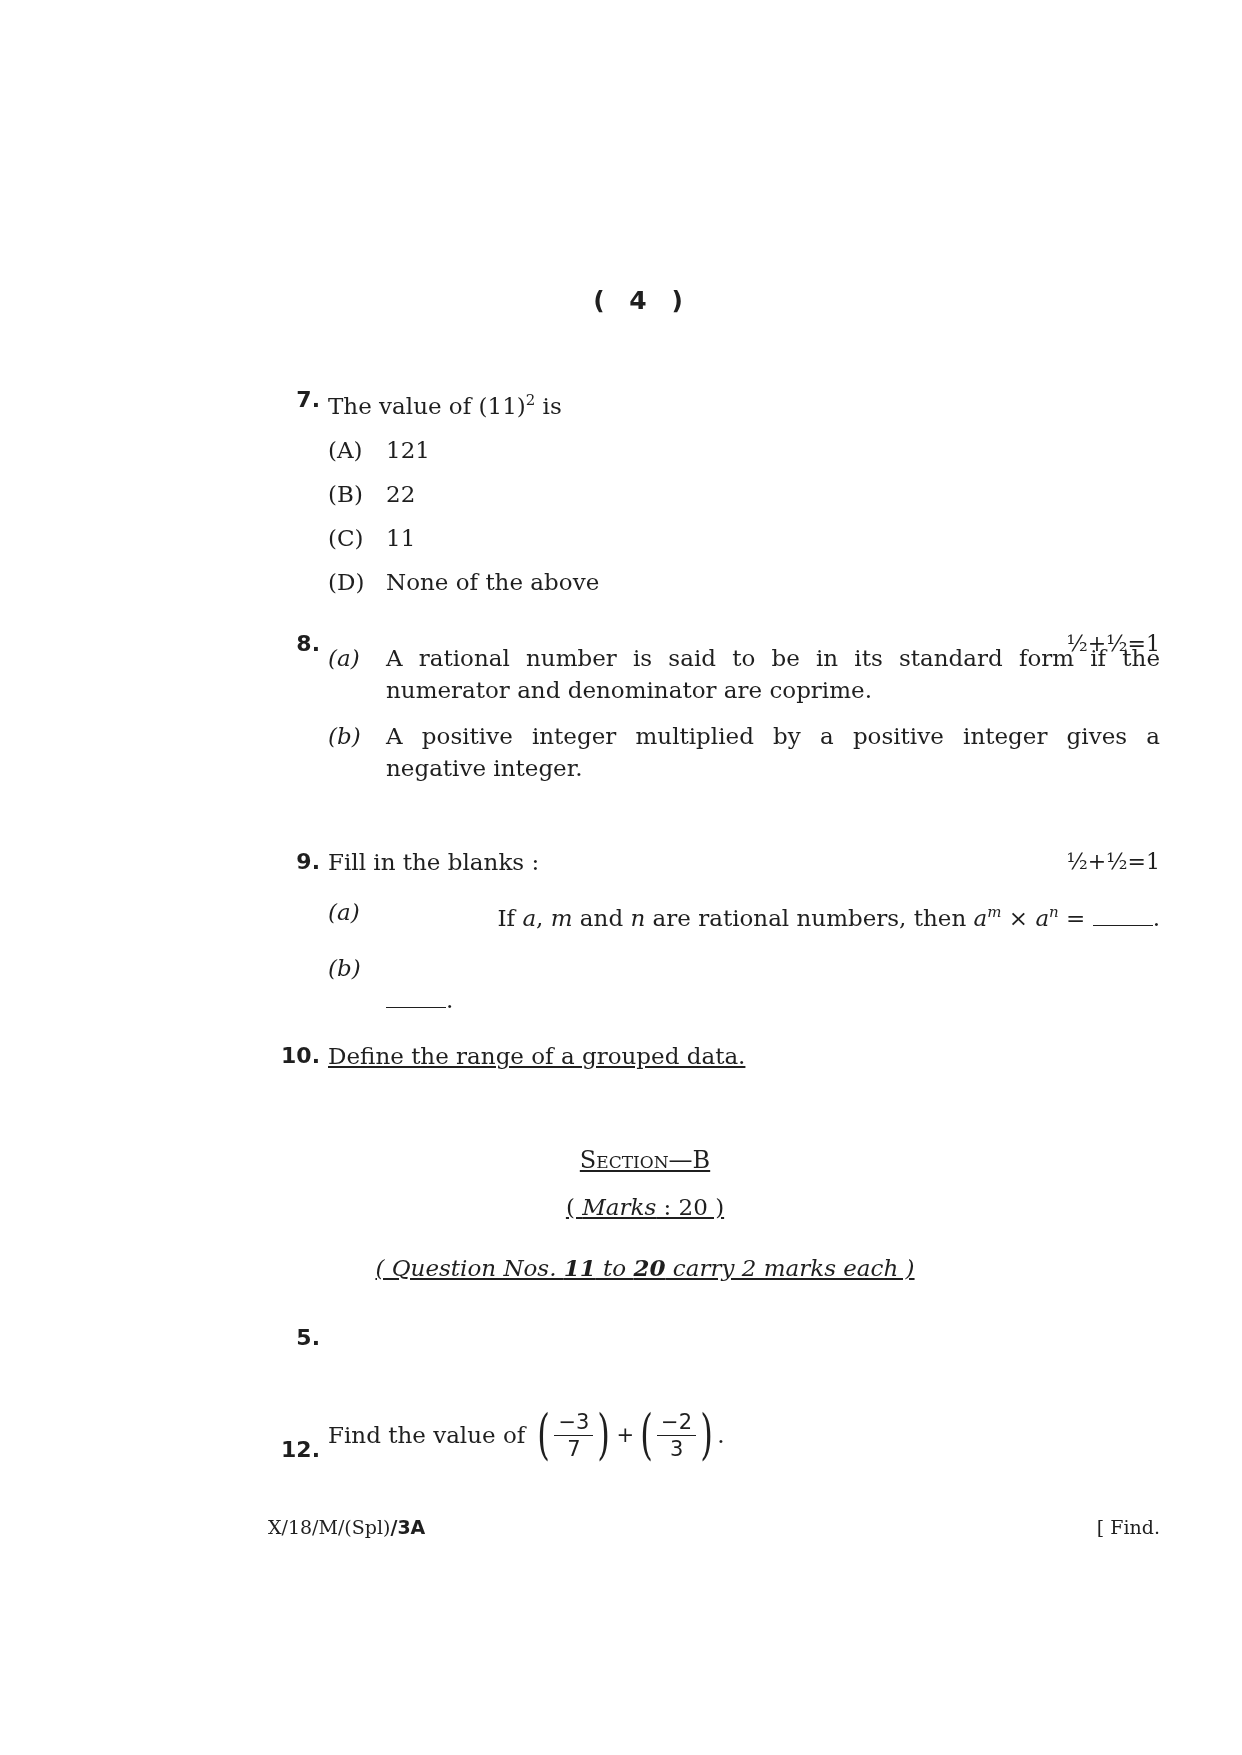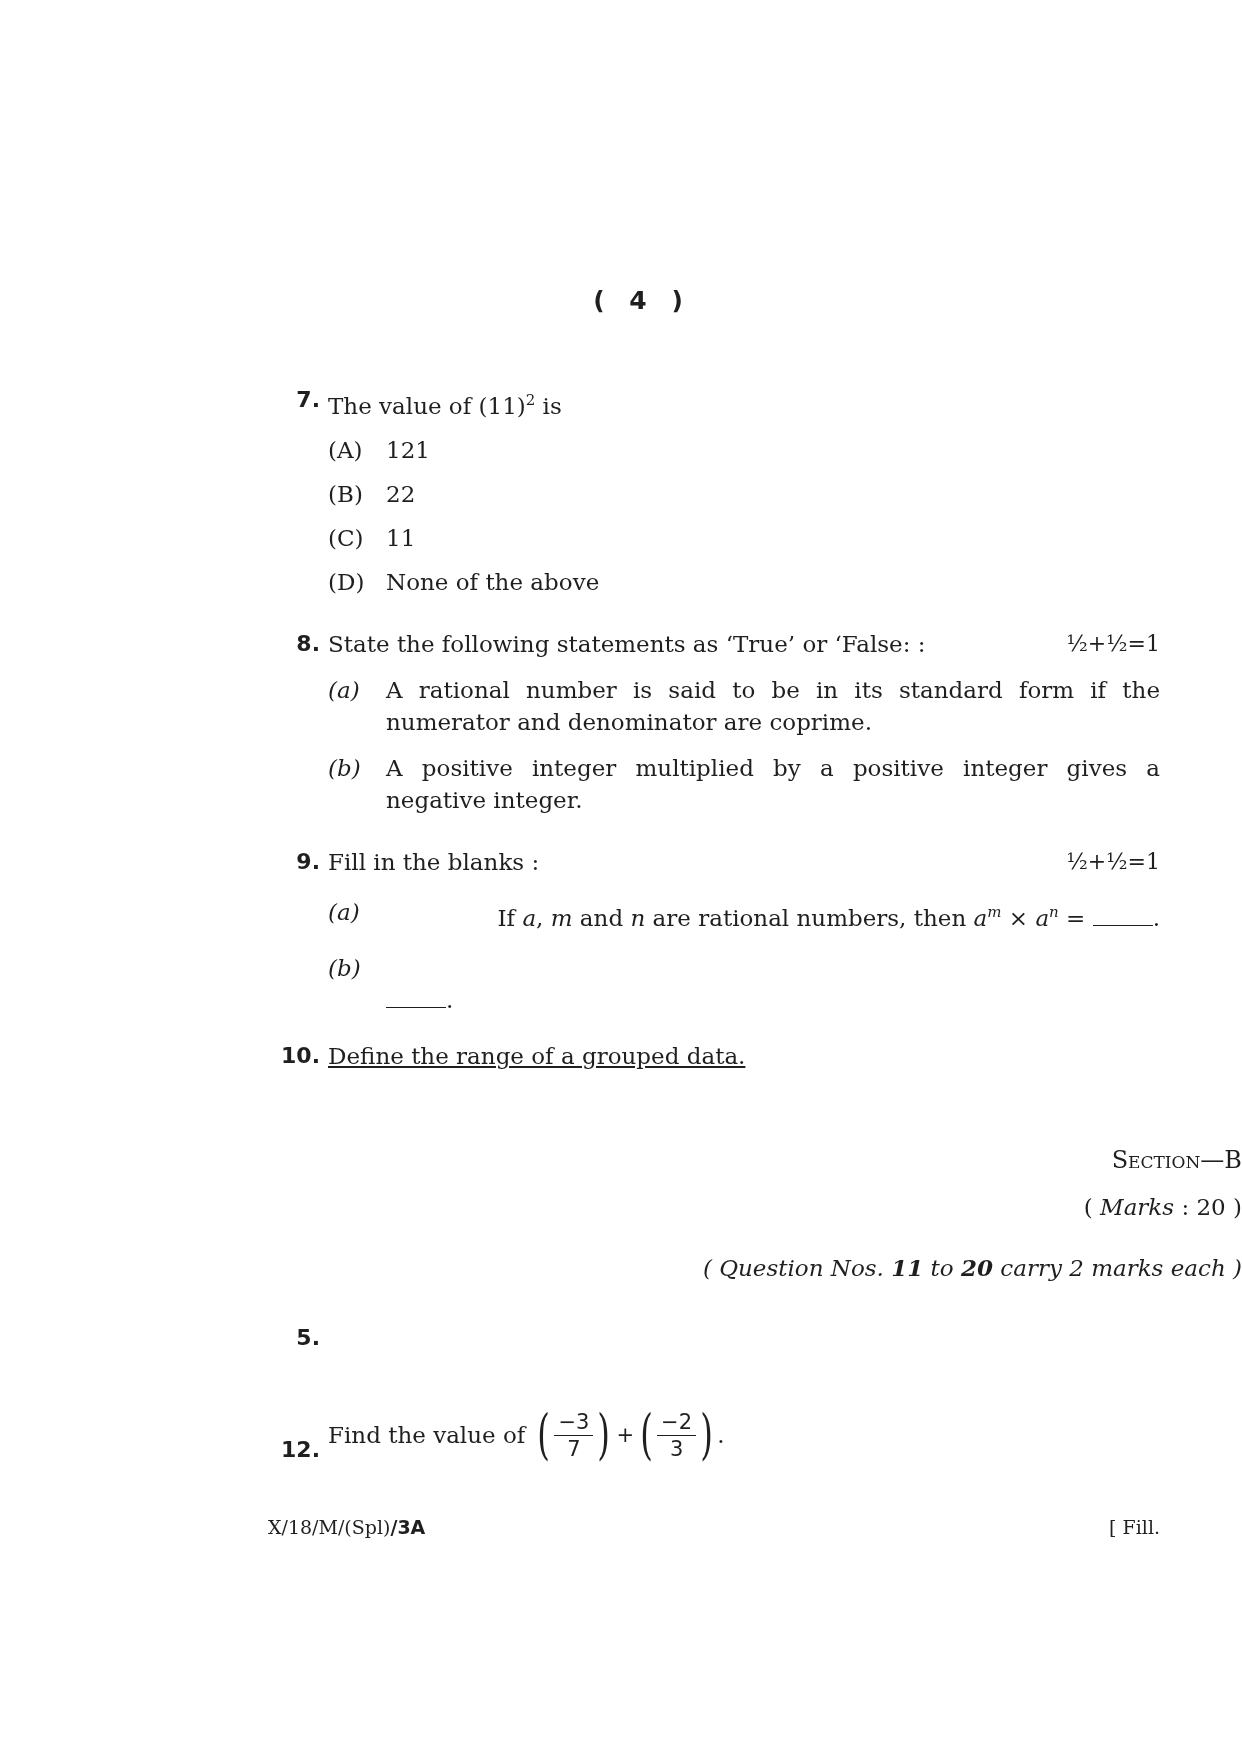--- a/index.html
+++ b/index.html
@@ -24,22 +24,22 @@
   }
   .q .marks { position: absolute; right: 0; top: 0; font-size: 22px; margin-left: 40px; }
   .opts { margin-left: 60px; }
   .opt { display: flex; margin-top: 12px; }
   .opt .lbl { width: 58px; flex: none; }
   .sub { display: flex; margin-top: 14px; }
   .sub .lbl { width: 58px; flex: none; font-style: italic; }
   .sub .txt { flex: 1; text-align: justify; }
   sup { font-size: 15px; }
   .centered {
-    position: absolute; left: 0; width: 100%; text-align: right;
-    font-size: 23px; padding-left: 48px; box-sizing: border-box;
+    position: absolute; left: 0; width: 100%; text-align: center;
+    font-size: 23px; padding-left: 48px; box-sizing: border-box; text-decoration: underline;
   }
   .smallcaps { font-variant: small-caps; }
   .frac-expr { display: inline-flex; align-items: center; vertical-align: middle; }
   .paren { font-size: 54px; line-height: 1; font-weight: 200; transform: scaleX(0.6); display: inline-block; }
   .frac { display: inline-flex; flex-direction: column; align-items: center; font-family: "DejaVu Sans", sans-serif; font-size: 21px; line-height: 26px; }
   .frac .n { border-bottom: 1.5px solid #1f1f1f; padding: 0 4px; }
   .frac .d { padding: 0 4px; }
   .footer {
     position: absolute; top: 1516px; left: 268px; width: 892px;
     font-size: 19px;
@@ -75,21 +75,20 @@
     <div class="opt">
         <span class="lbl">(D)</span>
         <span>None of the above</span>
       </div>
   </div>
 </div>
 
 <div class="q" style="top:628px;">
   <div class="qhead">
     <span class="num">8.</span>
-    <span>State the following statements as ‘True’ or ‘False: :</span>
     <span class="marks">½+½=1</span>
   </div>
   <div class="opts">
     <div class="sub">
         <span class="lbl">(a)</span>
         <span class="txt">A rational number is said to be in its standard form if the numerator and denominator are coprime.</span>
       </div>
     <div class="sub">
         <span class="lbl">(b)</span>
         <span class="txt">A positive integer multiplied by a positive integer gives a negative integer.</span>
@@ -152,14 +151,14 @@
           <span class="d">3</span>
         </span>
       <span class="paren">)</span>
       <span>.</span>
     </span>
   </div>
 </div>
 
 <div class="footer">
   <span class="left"><span>X/18/M/(Spl)</span><b>/3A</b></span>
-  <span class="right">[ Fill.</span>
+  <span class="right">[ Find.</span>
 </div>
 
 </body></html>

